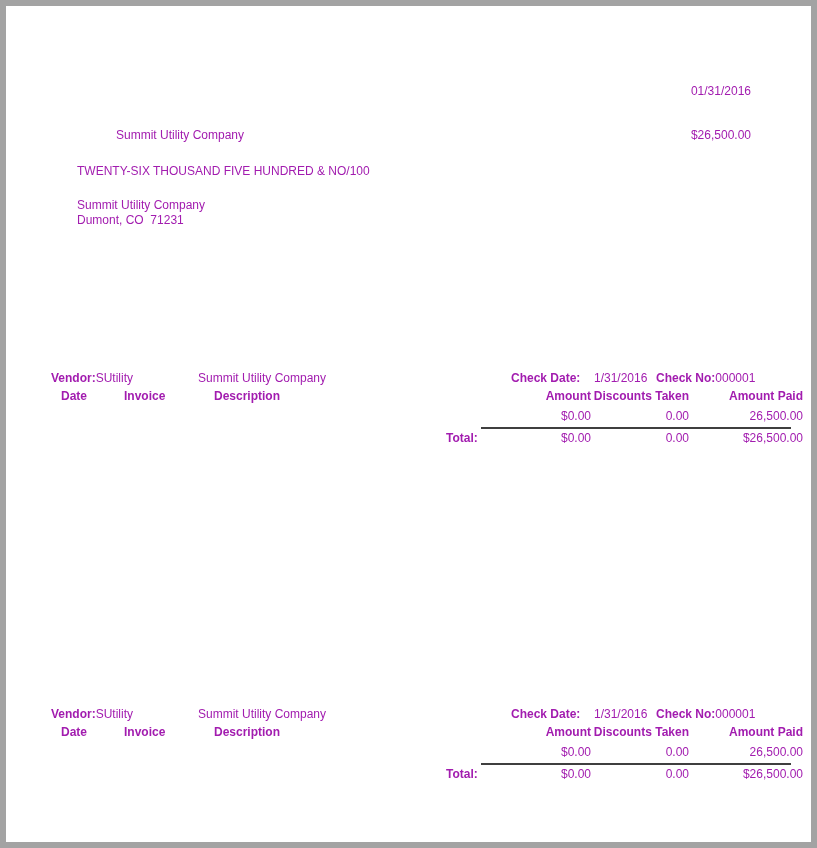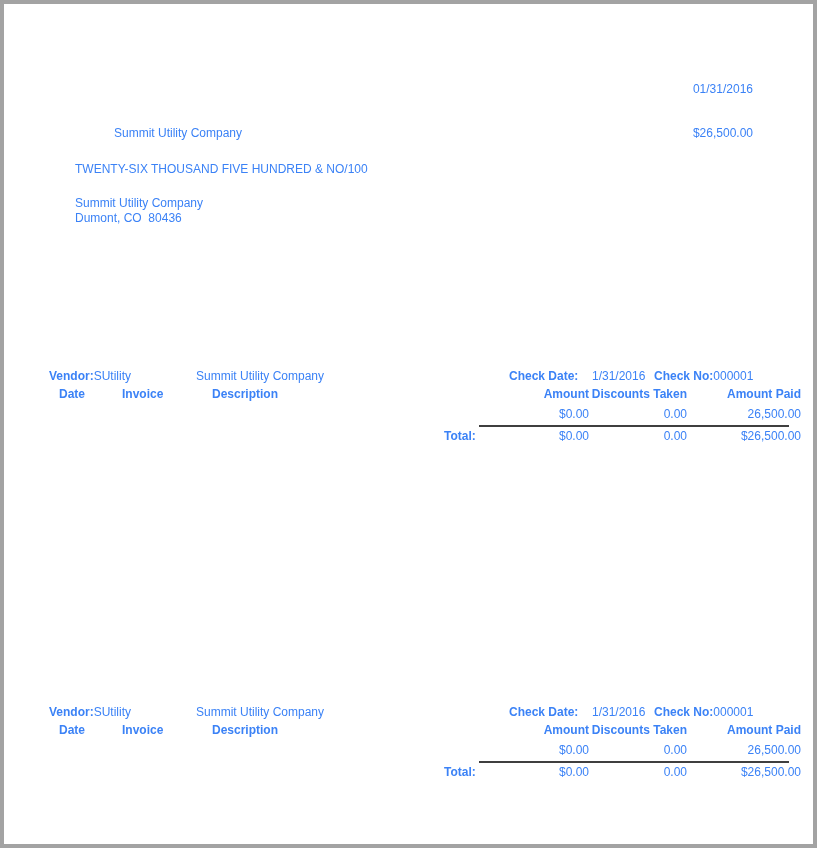--- a/index.html
+++ b/index.html
@@ -6,25 +6,25 @@
     margin: 0;
     padding: 0;
     background: #ffffff;
   }
   .page {
     position: relative;
     width: 817px;
     height: 848px;
     box-sizing: border-box;
     background: #ffffff;
-    border: 4px solid #a3a3a3;
+    border: 6px solid #a3a3a3;
     overflow: hidden;
     font-family: "Liberation Sans", sans-serif;
     font-size: 12px;
-    color: #3b82f6;
+    color: #a21caf;
     padding-left: 43px;
   }
   .t {
     position: absolute;
     line-height: 14px;
     white-space: pre;
   }
   .b { font-weight: bold; }
   .col-amount { right: 232px; text-align: left; }
   .col-disc   { right: 134px; text-align: center; }
@@ -46,21 +46,21 @@
 </head>
 <body>
 
 <div class="page">
 
   <div class="t" style="top:78px; right:60px;">01/31/2016</div>
   <div class="t" style="top:122px; left:110px;">Summit Utility Company</div>
   <div class="t" style="top:122px; right:60px;">$26,500.00</div>
   <div class="t" style="top:158px; left:71px;text-align:center;">TWENTY-SIX THOUSAND FIVE HUNDRED &amp; NO/100</div>
   <div class="t" style="top:192px; left:71px;">Summit Utility Company</div>
-  <div class="t" style="top:207px; left:71px;">Dumont, CO  80436</div>
+  <div class="t" style="top:207px; left:71px;">Dumont, CO  71231</div>
 
   <div class="stub" style="top:363px;">
     <div class="t" style="top:2px; left:45px;"><span class="b">Vendor:</span><span>SUtility</span></div>
     <div class="t" style="top:2px; left:192px;">Summit Utility Company</div>
     <div class="t b" style="top:2px; left:505px;">Check Date:</div>
     <div class="t" style="top:2px; left:588px;">1/31/2016</div>
     <div class="t" style="top:2px; left:650px;"><span class="b">Check No:</span><span>000001</span></div>
 
     <div class="t b" style="top:20px; left:55px;">Date</div>
     <div class="t b" style="top:20px; left:118px;">Invoice</div>

